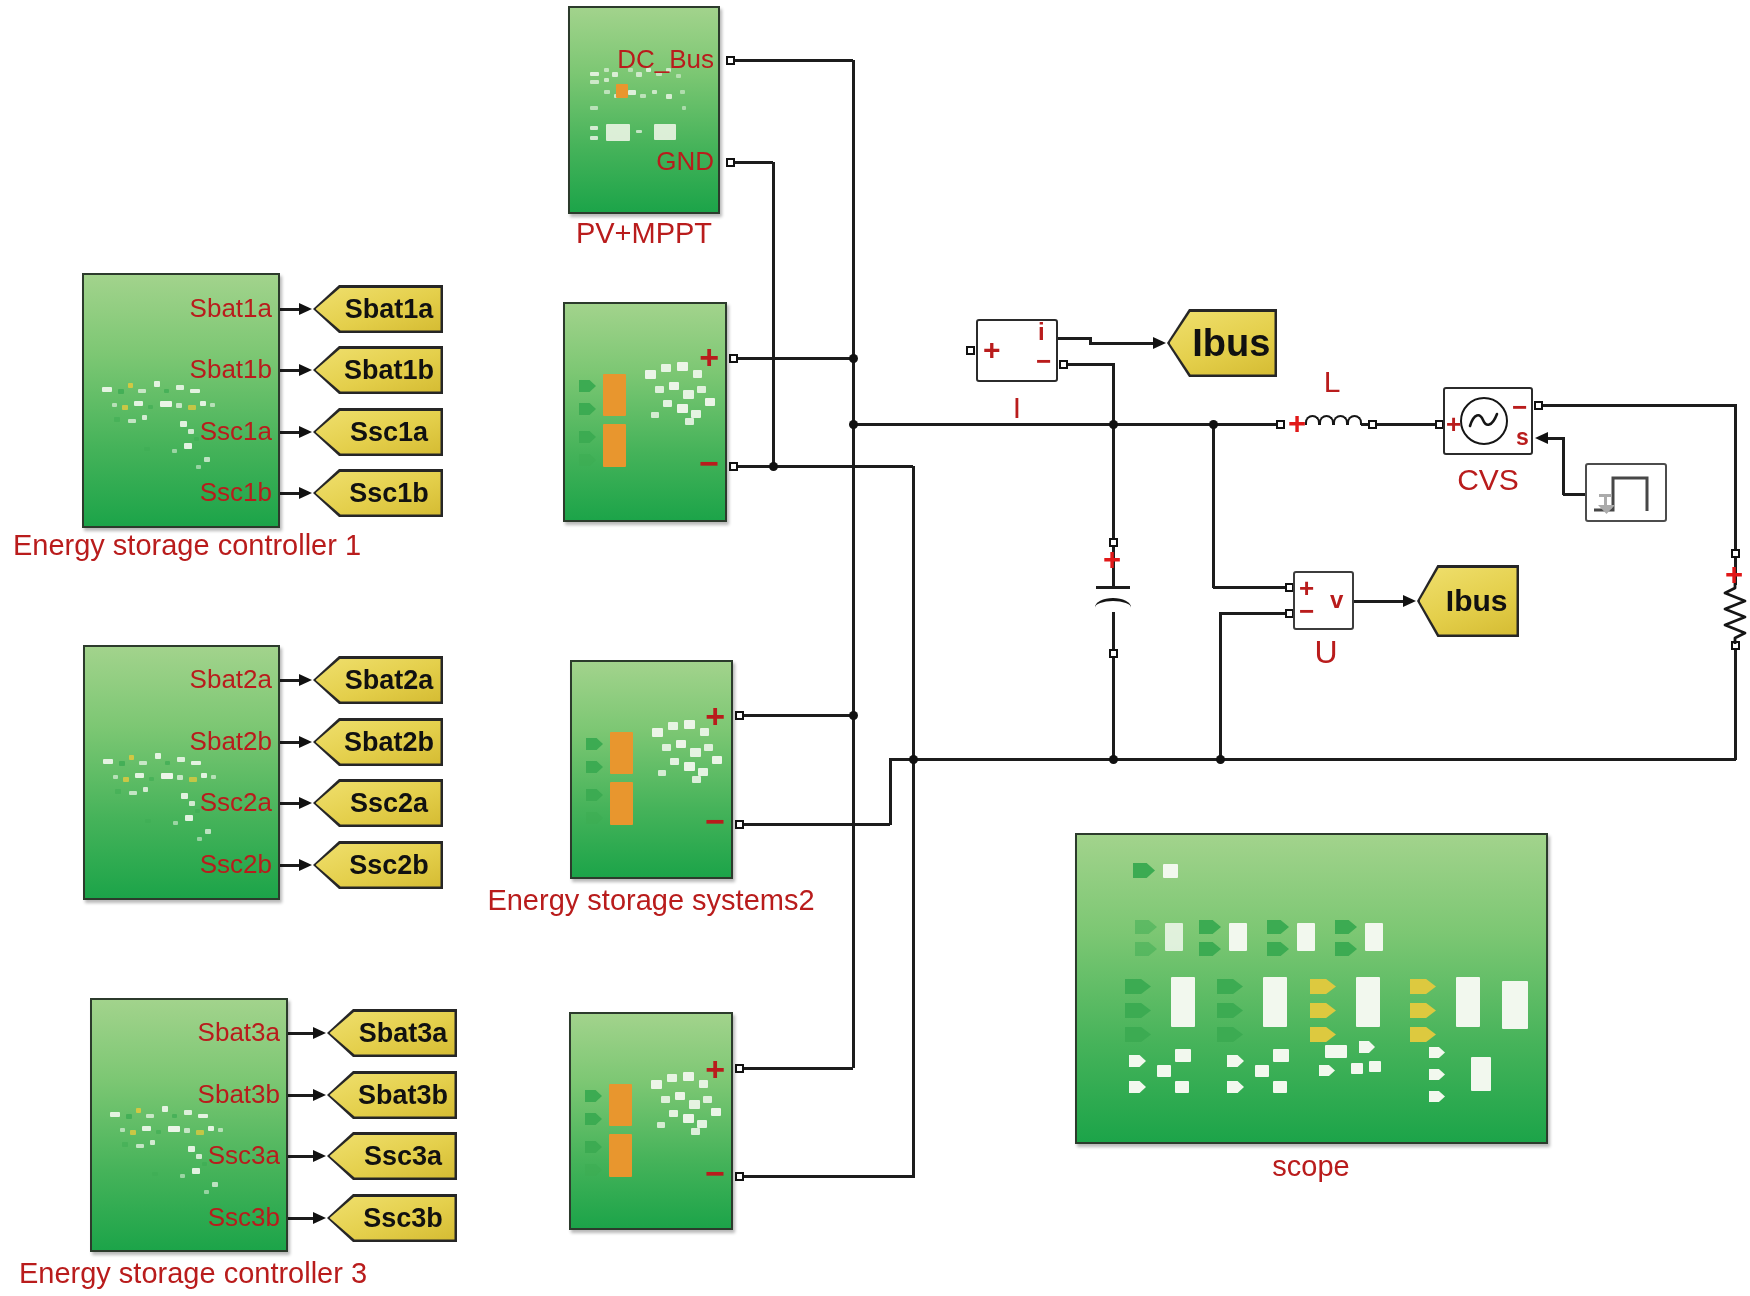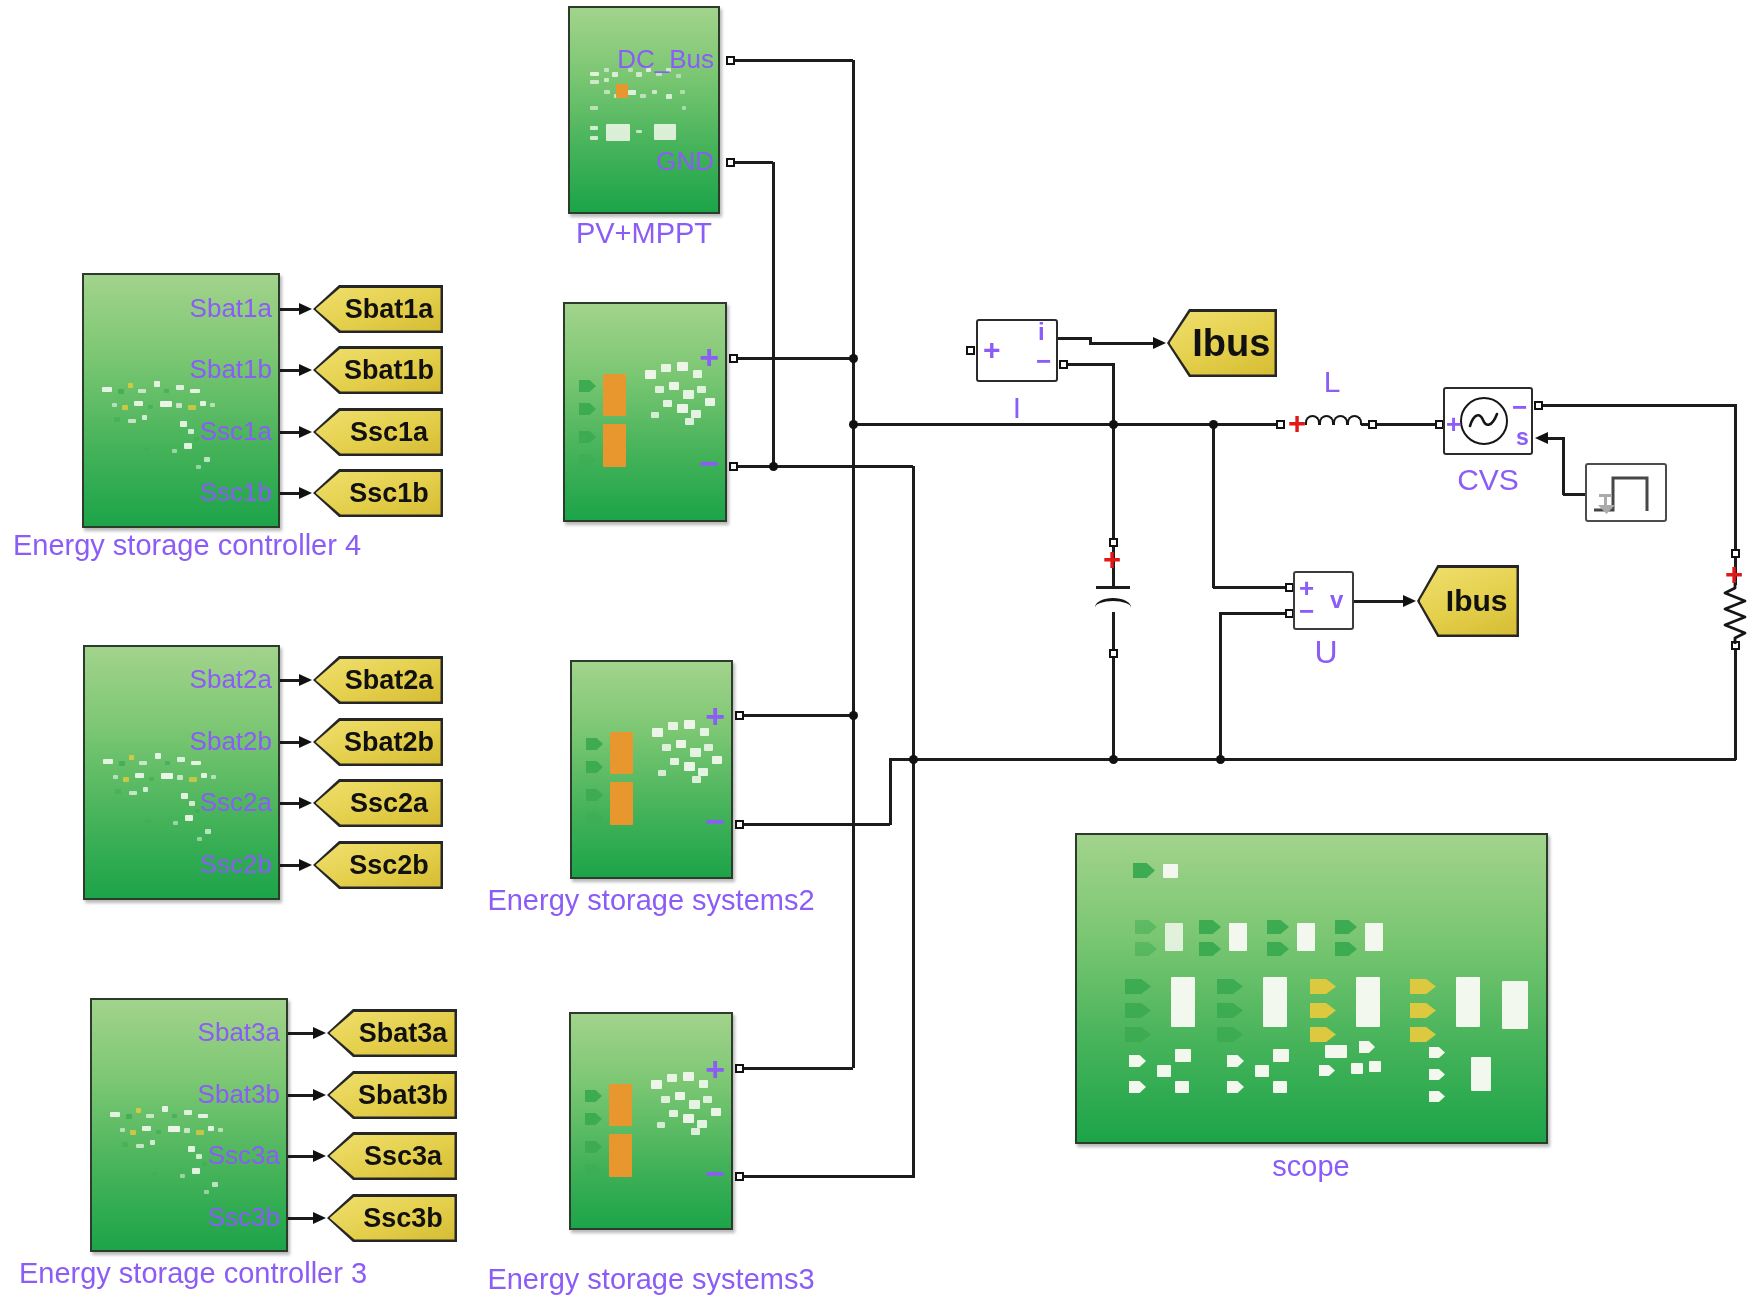--- a/index.html
+++ b/index.html
@@ -10,21 +10,21 @@
     background:linear-gradient(180deg,#a2d38c 0%,#7cc773 32%,#46b35a 68%,#1ca449 100%);
     box-shadow:2px 3px 3px rgba(0,0,0,.28)}
   
   .wblock{position:absolute;box-sizing:border-box;background:#fff;border:2px solid #2b2b2b;border-radius:3px}
   .w{position:absolute;background:#1c1c1c}
   .dot{position:absolute;width:9px;height:9px;margin:-4.5px 0 0 -4.5px;border-radius:50%;background:#111}
   .port{position:absolute;width:9px;height:9px;margin:-4.5px 0 0 -4.5px;background:#fff;border:2px solid #111;box-sizing:border-box}
   .arr{position:absolute;width:0;height:0;border:6px solid transparent}
   .arr.r{border-left:13px solid #111;border-right:none;margin:-6px 0 0 -13px}
   .arr.l{border-right:13px solid #111;border-left:none;margin:-6px 0 0 0}
-  .lbl{position:absolute;white-space:nowrap;color:#8b5cf6}
+  .lbl{position:absolute;white-space:nowrap;color:#b91c1c}
   .cap{font-size:29px;text-align:center}
   .plbl{font-size:26px;text-align:right}
   .pm{font-weight:bold}
   .tag{position:absolute}
   .tag .shell{position:absolute;inset:0;background:#262626;
     clip-path:polygon(0 50%,20% 0,100% 0,100% 100%,20% 100%)}
   .tag .fill{position:absolute;inset:2.5px;background:linear-gradient(160deg,#efdf6d 0%,#e4cf4b 55%,#d5bc33 100%);
     clip-path:polygon(0 50%,20% 0,100% 0,100% 100%,20% 100%)}
   .tag .txt{position:absolute;inset:0;display:flex;align-items:center;justify-content:center;
     padding-left:17%;font-weight:bold}
@@ -200,21 +200,21 @@
       <i class="ms" style="left: 100px; top: 168px; width: 8px; height: 6px; background: rgb(242, 248, 238); opacity: 0.9; border-radius: 1px;"></i>
       <i class="ms" style="left: 88px; top: 174px; width: 5px; height: 4px; background: rgb(242, 248, 238); opacity: 0.5; border-radius: 1px;"></i>
       <i class="ms" style="left: 60px; top: 172px; width: 6px; height: 4px; background: rgb(60, 171, 82); opacity: 0.4; border-radius: 1px;"></i>
       <i class="ms" style="left: 120px; top: 182px; width: 6px; height: 5px; background: rgb(242, 248, 238); opacity: 0.7; border-radius: 1px;"></i>
       <i class="ms" style="left: 112px; top: 190px; width: 5px; height: 4px; background: rgb(242, 248, 238); opacity: 0.5; border-radius: 1px;"></i>
     </div>
   <div class="lbl plbl" style="left:120px;top:293px;width:152px">Sbat1a</div>
   <div class="lbl plbl" style="left:120px;top:354px;width:152px">Sbat1b</div>
   <div class="lbl plbl" style="left:120px;top:416px;width:152px">Ssc1a</div>
   <div class="lbl plbl" style="left:120px;top:477px;width:152px">Ssc1b</div>
-  <div class="lbl cap" style="left:2px;top:529px;width:370px">Energy storage controller 4</div>
+  <div class="lbl cap" style="left:2px;top:529px;width:370px">Energy storage controller 1</div>
 
   <div class="gblock" id="b-c2" style="left:83px;top:645px;width:197px;height:255px">
       <i class="ms" style="left: 18px; top: 112px; width: 10px; height: 5px; background: rgb(242, 248, 238); opacity: 0.9; border-radius: 1px;"></i>
       <i class="ms" style="left: 34px; top: 114px; width: 6px; height: 5px; background: rgb(60, 171, 82); opacity: 0.8; border-radius: 1px;"></i>
       <i class="ms" style="left: 44px; top: 108px; width: 5px; height: 5px; background: rgb(221, 201, 63); opacity: 0.9; border-radius: 1px;"></i>
       <i class="ms" style="left: 54px; top: 114px; width: 8px; height: 4px; background: rgb(242, 248, 238); opacity: 0.7; border-radius: 1px;"></i>
       <i class="ms" style="left: 70px; top: 106px; width: 6px; height: 6px; background: rgb(242, 248, 238); opacity: 0.9; border-radius: 1px;"></i>
       <i class="ms" style="left: 80px; top: 114px; width: 5px; height: 4px; background: rgb(60, 171, 82); opacity: 0.7; border-radius: 1px;"></i>
       <i class="ms" style="left: 92px; top: 110px; width: 8px; height: 5px; background: rgb(242, 248, 238); opacity: 0.85; border-radius: 1px;"></i>
       <i class="ms" style="left: 106px; top: 114px; width: 10px; height: 4px; background: rgb(242, 248, 238); opacity: 0.9; border-radius: 1px;"></i>
@@ -409,21 +409,20 @@
       <i class="ms" style="left: 132px; top: 82px; width: 9px; height: 7px; background: rgb(242, 248, 238); opacity: 0.85; border-radius: 1px;"></i>
       <i class="ms" style="left: 98px; top: 96px; width: 9px; height: 7px; background: rgb(242, 248, 238); opacity: 0.9; border-radius: 1px;"></i>
       <i class="ms" style="left: 112px; top: 100px; width: 11px; height: 9px; background: rgb(242, 248, 238); opacity: 0.95; border-radius: 1px;"></i>
       <i class="ms" style="left: 126px; top: 106px; width: 10px; height: 8px; background: rgb(242, 248, 238); opacity: 0.9; border-radius: 1px;"></i>
       <i class="ms" style="left: 140px; top: 94px; width: 10px; height: 8px; background: rgb(242, 248, 238); opacity: 0.95; border-radius: 1px;"></i>
       <i class="ms" style="left: 86px; top: 108px; width: 8px; height: 6px; background: rgb(242, 248, 238); opacity: 0.8; border-radius: 1px;"></i>
       <i class="ms" style="left: 120px; top: 114px; width: 9px; height: 7px; background: rgb(242, 248, 238); opacity: 0.85; border-radius: 1px;"></i>
     </div>
   <div class="lbl pm" style="left:681px;top:1050px;width:44px;text-align:right;font-size:34px">+</div>
   <div class="lbl pm" style="left:681px;top:1154px;width:44px;text-align:right;font-size:34px">−</div>
-  <div class="lbl cap" style="left:481px;top:1263px;width:340px">Energy storage systems3</div>
 
   <div class="wblock" style="left:976px;top:319px;width:82px;height:63px"></div>
   <div class="lbl pm" style="left:983px;top:333px;font-size:30px">+</div>
   <div class="lbl pm" style="left:1038px;top:318px;font-size:24px">i</div>
   <div class="lbl pm" style="left:1036px;top:346px;font-size:26px">−</div>
   <div class="lbl" style="left:997px;top:391px;width:40px;text-align:center;font-size:30px">I</div>
 
   <div class="tag" style="left:1167px;top:309px;width:110px;height:68px">
     <i class="shell"></i>
       <i class="fill"></i>

